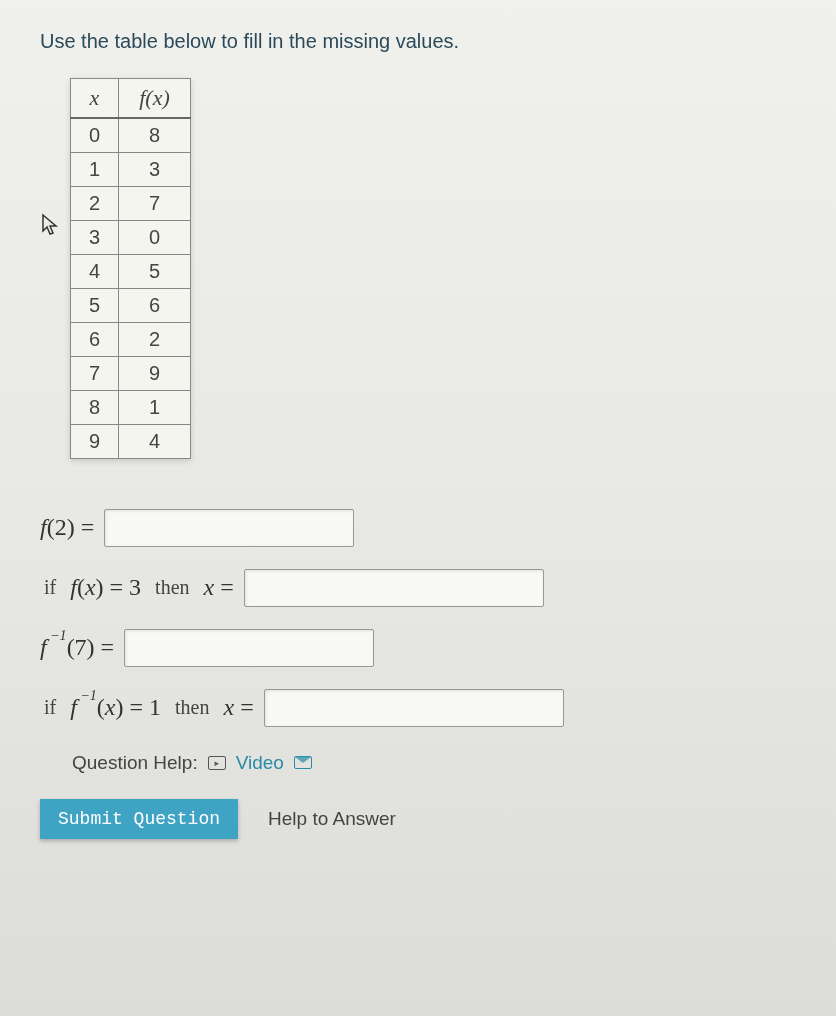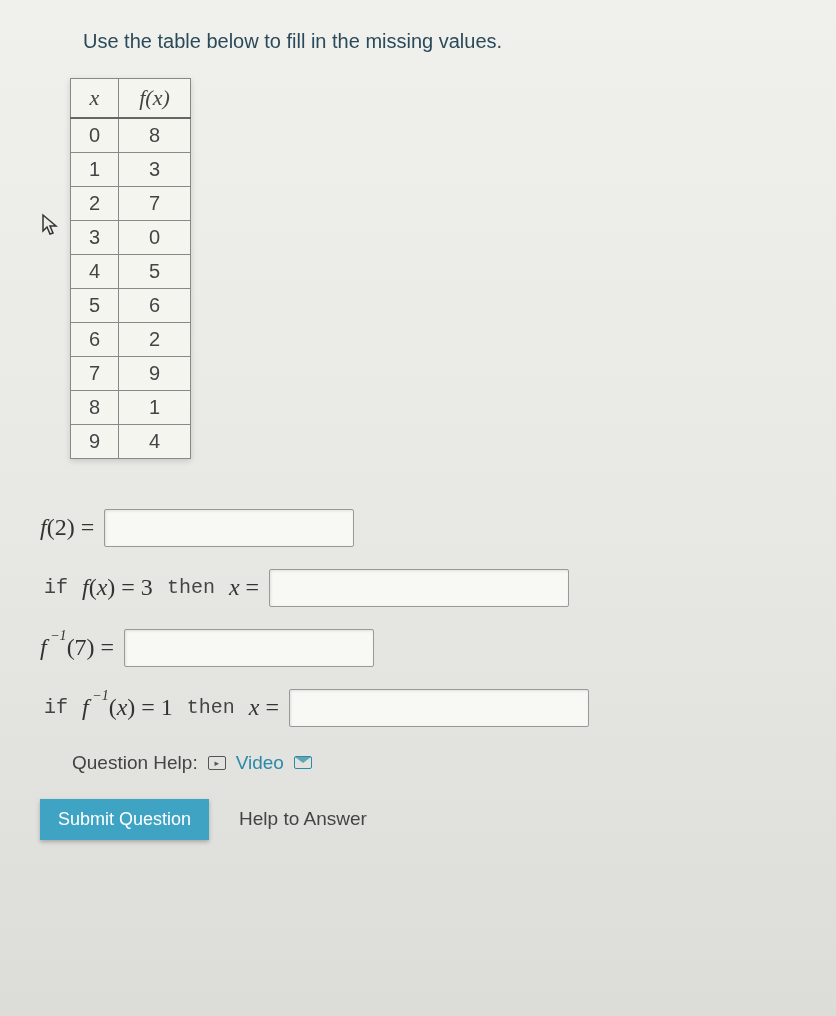--- a/index.html
+++ b/index.html
@@ -11,21 +11,20 @@
       color: #333;
       width: 836px;
       height: 1016px;
       position: relative;
     }
     .prompt {
       font-size: 20px;
       color: #2a4a5a;
       font-weight: 500;
       margin-bottom: 25px;
-      margin-left: 43px;
     }
     .table-wrap {
       position: relative;
       margin-left: 30px;
       margin-bottom: 50px;
     }
     .cursor {
       position: absolute;
       left: -30px;
       top: 135px;
@@ -62,21 +61,21 @@
       font-size: 22px;
       color: #333;
     }
     .mathlabel {
       font-family: 'Times New Roman', serif;
       font-style: italic;
       font-size: 24px;
     }
     .mathlabel .plain { font-style: normal; }
     .mathlabel sup { font-size: 14px; position: relative; top: -6px; }
-    .then { font-style: normal; font-family: Liberation Mono, monospace; font-size: 20px; color: #444; padding: 0 4px;}
+    .then { font-style: normal; font-family: Liberation Serif, serif; font-size: 20px; color: #444; padding: 0 4px;}
     .ansbox {
       border: 1px solid #999;
       background: #f8f8f4;
       height: 38px;
       padding: 4px 8px;
       font-size: 18px;
       border-radius: 2px;
       box-shadow: inset 1px 1px 3px rgba(0,0,0,0.1);
     }
     .w-med { width: 250px; }
@@ -135,20 +134,21 @@
       gap: 30px;
     }
     .submit-btn {
       background: #3fa4c4;
       color: #fff;
       border: none;
       padding: 10px 18px;
       font-size: 18px;
       cursor: pointer;
       box-shadow: 0 2px 4px rgba(0,0,0,0.25);
+      font-family: Liberation Mono, monospace;
     }
     .jump-link {
       font-size: 19px;
       color: #444;
       cursor: pointer;
     }
   </style>
 </head>
 <body>
 

